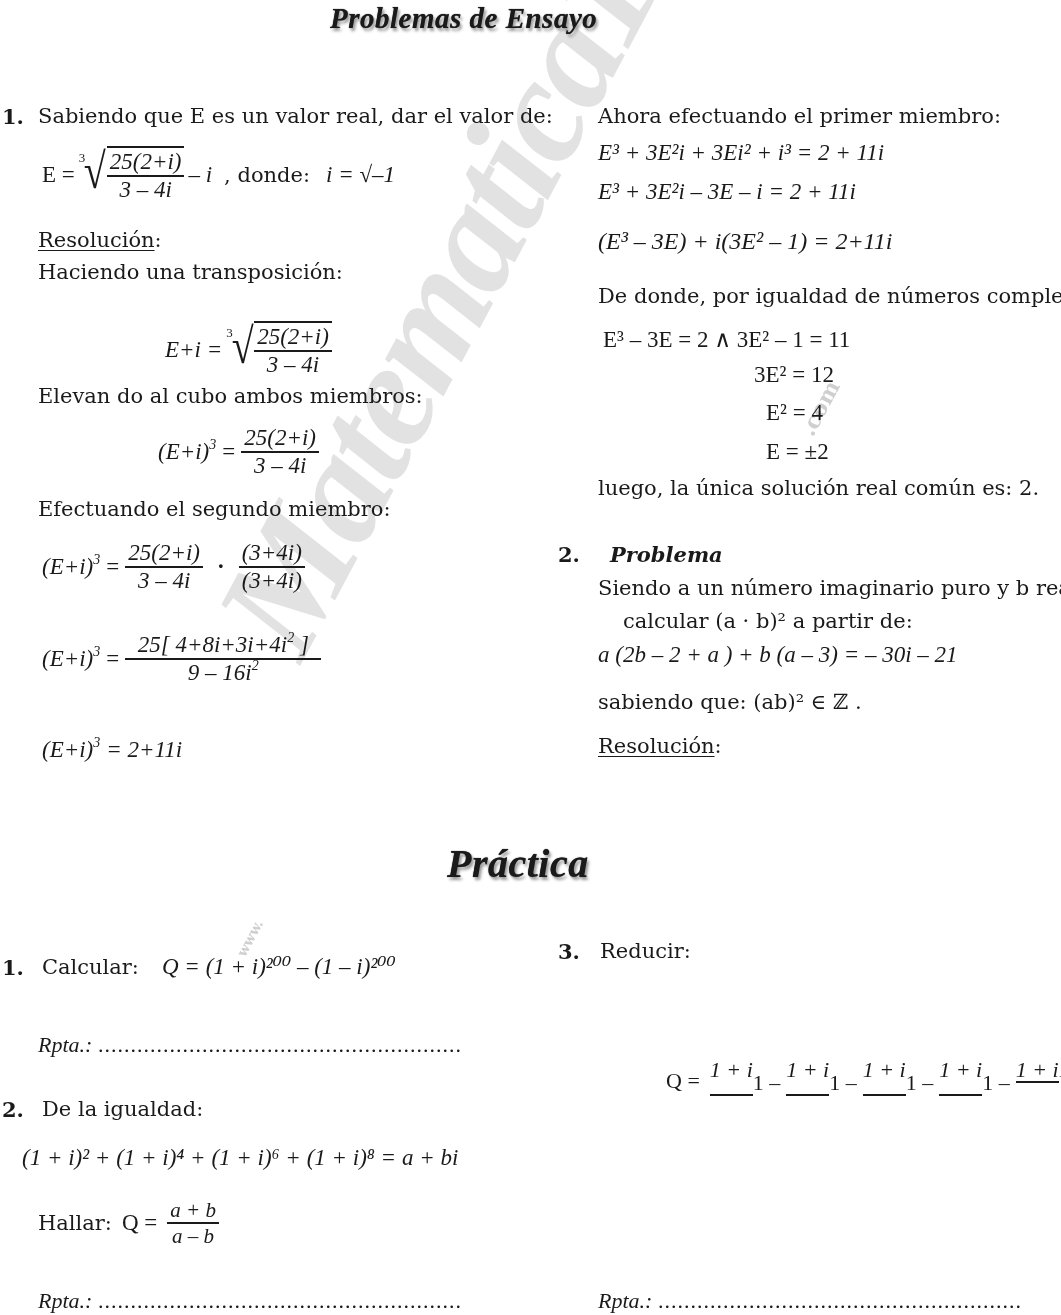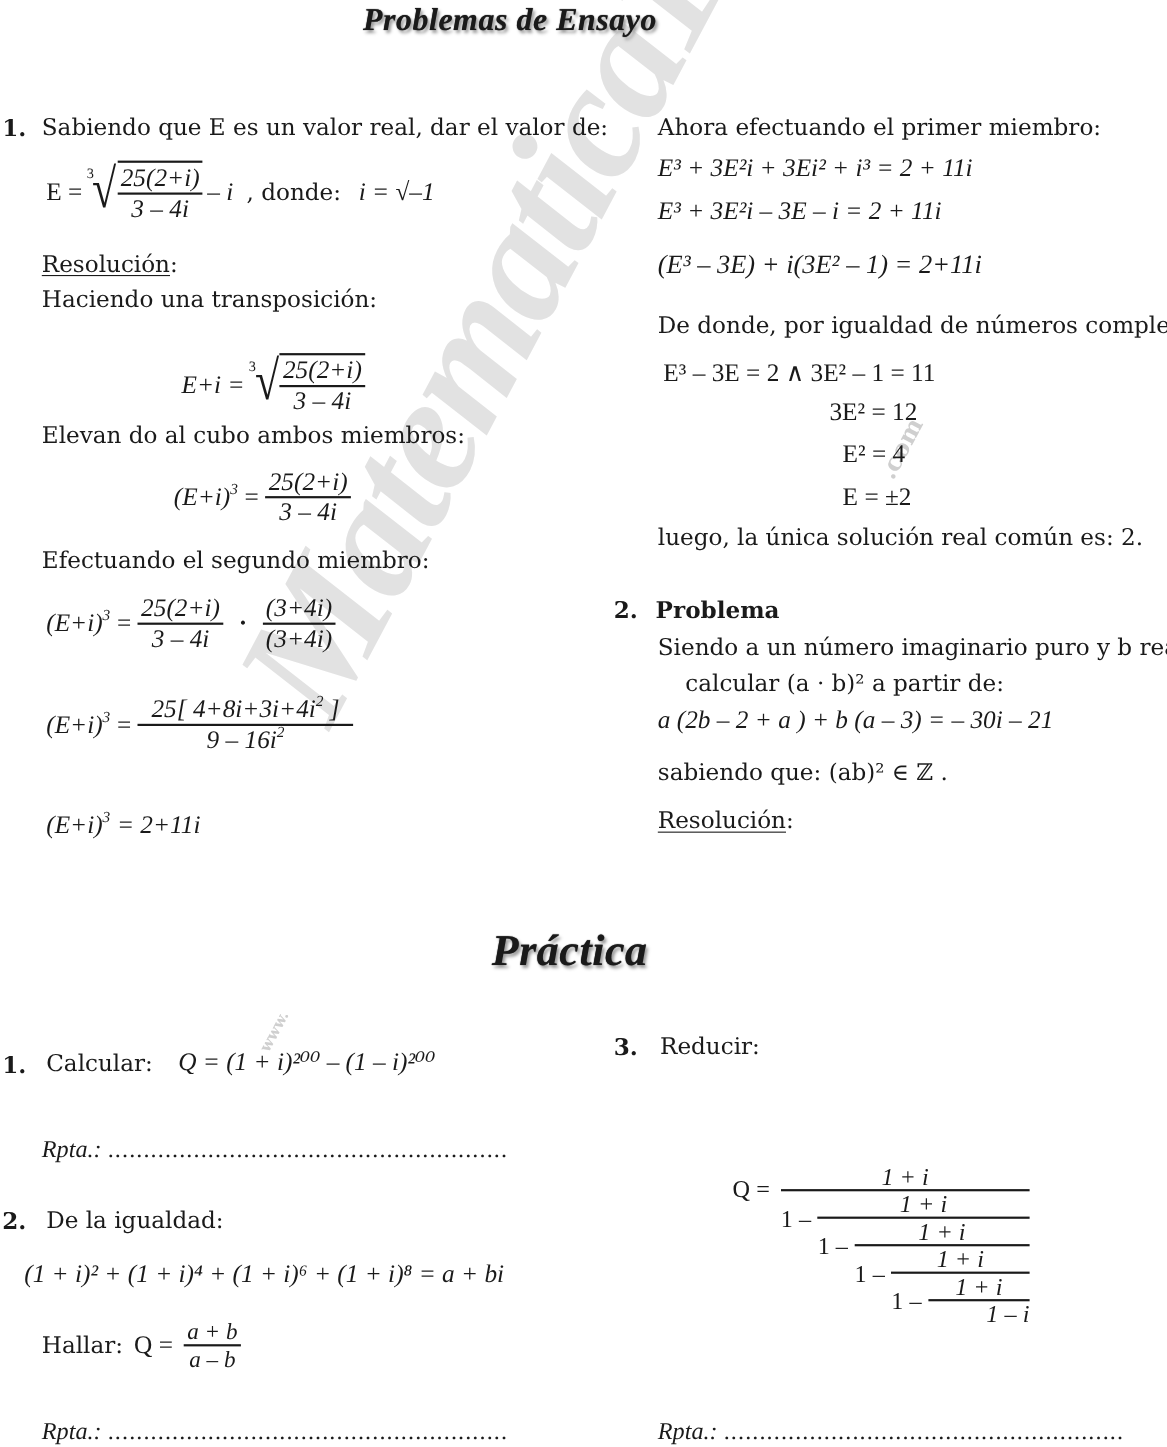--- a/index.html
+++ b/index.html
@@ -34,21 +34,21 @@
     transform: rotate(-62deg); transform-origin: left top;
     font-family: "Liberation Serif", serif; font-style: italic; font-weight: bold;
     font-size: 150px; color: #e2e2e2; white-space: nowrap; z-index: 0;
     letter-spacing: -4px;
   }
   .wm-www { position: absolute; left: 230px; top: 930px; transform: rotate(-62deg); font-size: 14px; color: #cfcfcf; font-weight: bold; z-index: 0; }
   .wm-com { position: absolute; left: 790px; top: 395px; transform: rotate(-62deg); font-size: 22px; color: #cfcfcf; font-weight: bold; z-index: 0; }
   .content { position: relative; z-index: 1; }
 
   
-  .cf { display: inline-flex; flex-direction: column; align-items: stretch; }
+  .cf { display: inline-flex; flex-direction: row; align-items: stretch; }
   .cf .n { text-align: center; border-bottom: 2px solid #1a1a1a; line-height: 1.05; }
   .cf .row { display: flex; align-items: flex-start; }
   .cf .one { margin-top: 12px; margin-right: 6px; }
 </style>
 </head>
 <body>
 
 <div class="watermark">Matematica1</div>
 <div class="wm-www abs">www.</div>
 <div class="wm-com abs">.com</div>
@@ -136,21 +136,21 @@
   <div class="abs m mi" style="left:598px; top:179px;">E³ + 3E²i – 3E – i = 2 + 11i</div>
   <div class="abs m mi" style="left:598px; top:228px; font-size:24px;">(E³ – 3E) + i(3E² – 1) = 2+11i</div>
   <div class="abs" style="left:598px; top:284px;">De donde, por igualdad de números complejos:</div>
   <div class="abs m" style="left:603px; top:326px;">E³ – 3E = 2  ∧  3E² – 1 = 11</div>
   <div class="abs m" style="left:754px; top:362px;">3E² = 12</div>
   <div class="abs m" style="left:766px; top:400px;">E² = 4</div>
   <div class="abs m" style="left:766px; top:439px;">E  =  ±2</div>
   <div class="abs" style="left:598px; top:476px;">luego, la única solución real común es: 2.</div>
 
   <div class="abs num" style="left:558px; top:542px;">2.</div>
-  <div class="abs num" style="left:596px; top:542px;">Problema</div>
+  <div class="abs num" style="left:610px; top:542px;font-style:italic;">Problema</div>
   <div class="abs" style="left:598px; top:576px;">Siendo a un número imaginario puro y b real,</div>
   <div class="abs" style="left:598px; top:609px;margin-left:25px;">calcular (a · b)² a partir de:</div>
   <div class="abs m mi" style="left:598px; top:642px;">a (2b – 2 + a ) +  b (a – 3) = – 30i – 21</div>
   <div class="abs" style="left:598px; top:690px;">sabiendo que:  (ab)² ∈ ℤ .</div>
   <div class="abs" style="left:598px; top:734px;"><span class="u">Resolución</span>:</div>
 
   <div class="abs title" style="left:447px; top:840px; font-size:40px;">Práctica</div>
 
   <div class="abs num" style="left:2px; top:955px;">1.</div>
   <div class="abs" style="left:42px; top:955px;">Calcular:</div>

